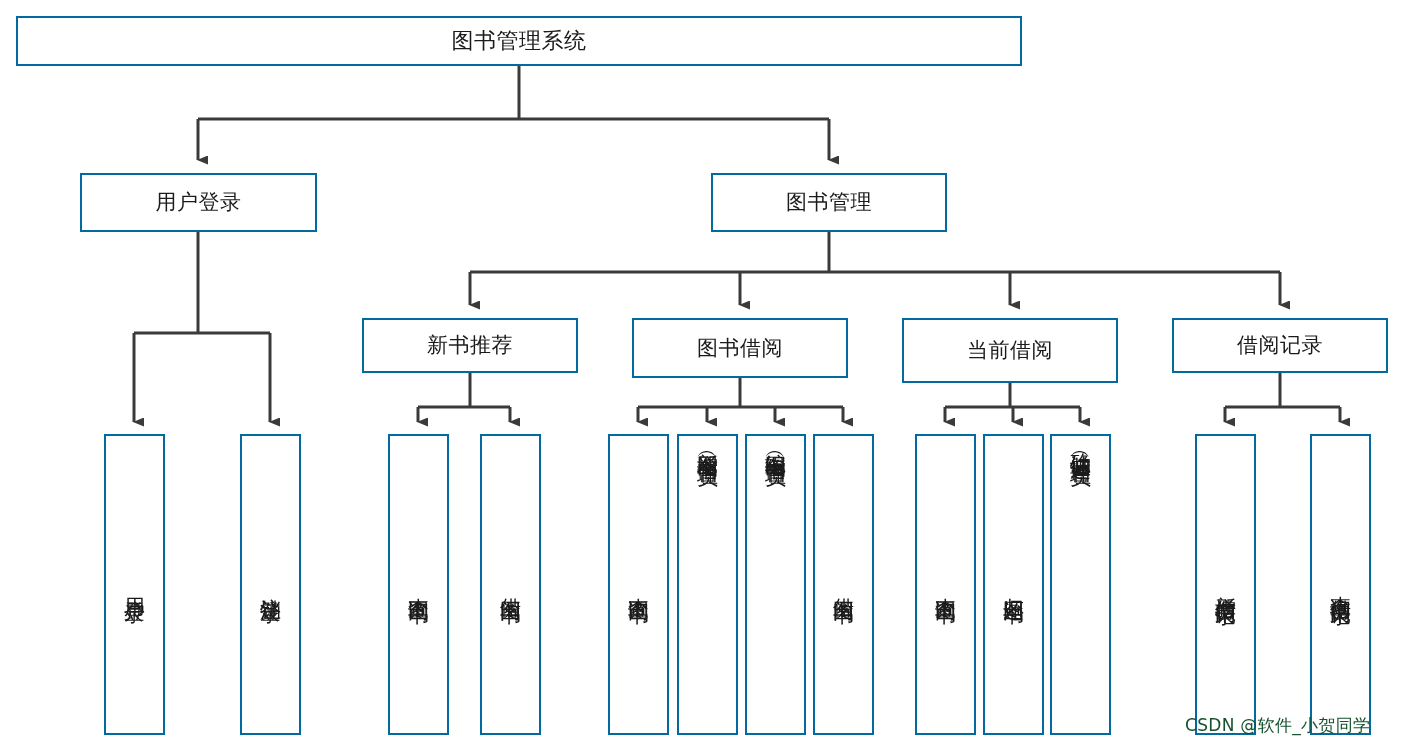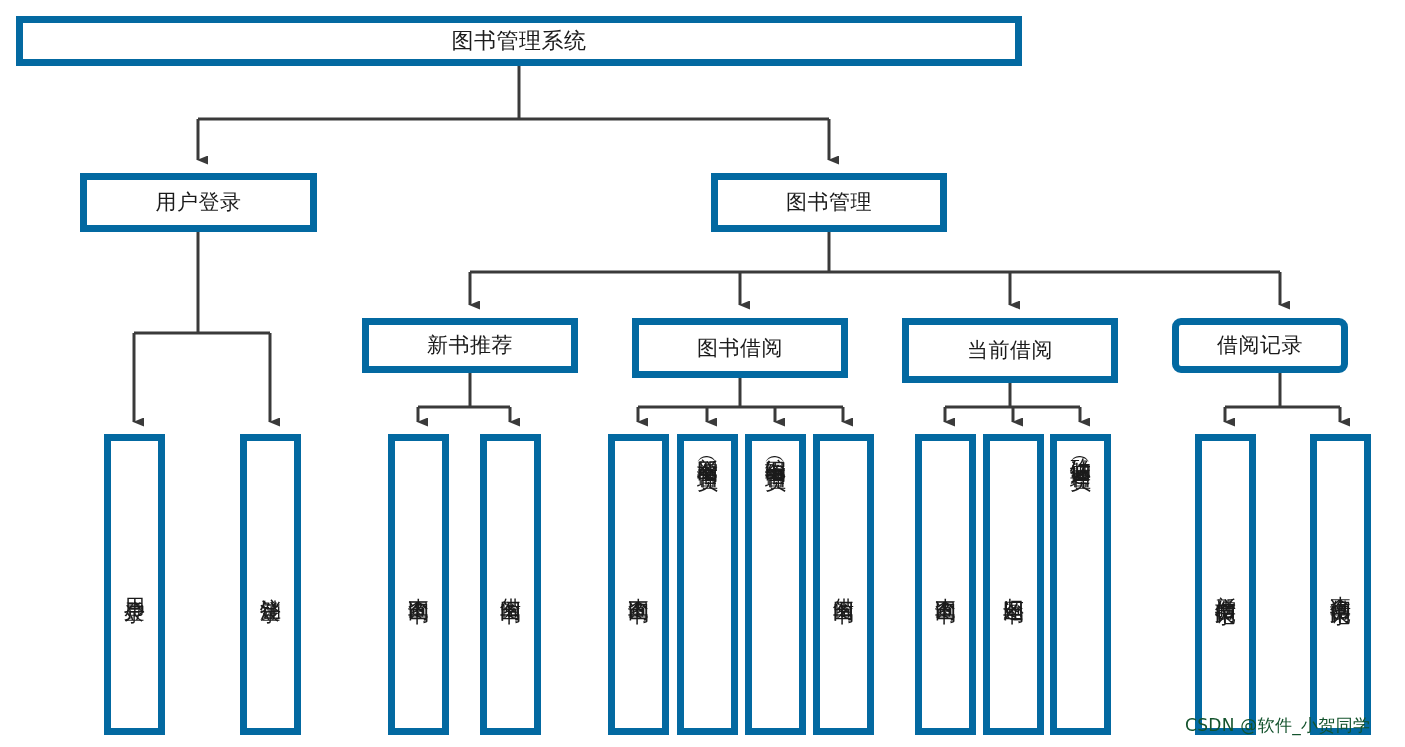--- a/index.html
+++ b/index.html
@@ -23,21 +23,21 @@
     left: 0;
     top: 0;
     width: 1405px;
     height: 747px;
     pointer-events: none;
   }
   .node {
     position: absolute;
     box-sizing: border-box;
     background: #ffffff;
-    border: 7px solid #0369a1;
+    border: 2px solid #0369a1;
     display: flex;
     align-items: center;
     justify-content: center;
     color: #1b1b1b;
     z-index: 2;
   }
   .node .lbl {
     display: block;
     text-align: center;
     line-height: 1.18;
@@ -148,21 +148,21 @@
 
   <div class="node horiz" style="left:362px; top:318px; width:216px; height:55px;">
     <span class="lbl">新书推荐</span>
   </div>
   <div class="node horiz" style="left:632px; top:318px; width:216px; height:60px;">
     <span class="lbl">图书借阅</span>
   </div>
   <div class="node horiz" style="left:902px; top:318px; width:216px; height:65px;">
     <span class="lbl">当前借阅</span>
   </div>
-  <div class="node horiz" style="left:1172px; top:318px; width:176px; height:55px;border-radius:9px;">
+  <div class="node horiz" style="left:1172px; top:318px; width:216px; height:55px;">
     <span class="lbl">借阅记录</span>
   </div>
 
   <div class="node vert mid" style="left:104px; top:434px; width:61px; height:301px;">
     <span class="lbl">用户登录</span>
   </div>
   <div class="node vert mid" style="left:240px; top:434px; width:61px; height:301px;">
     <span class="lbl">注销登录</span>
   </div>
 

